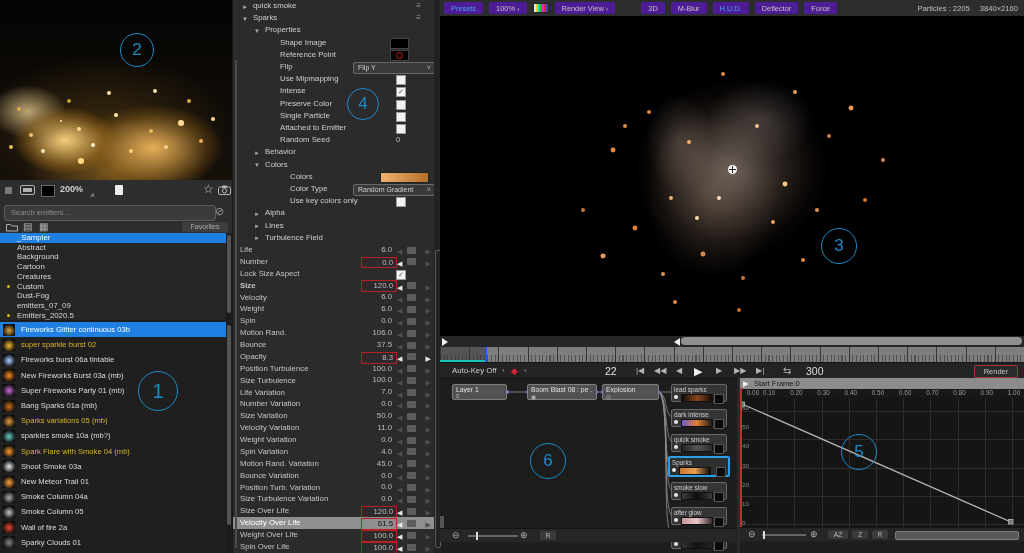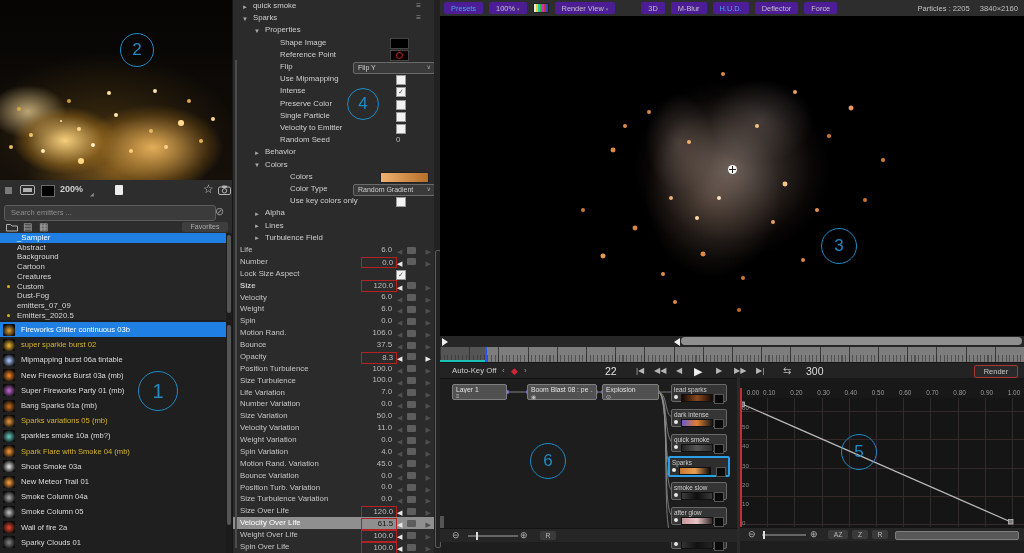--- a/index.html
+++ b/index.html
@@ -212,21 +212,21 @@
       <div class="em-row sel-blue" style="top: 0px;">
         <div class="thumb" style="background: radial-gradient(circle at 50% 55%, rgb(199, 147, 53) 10%, rgba(0, 0, 0, 0) 75%), rgb(10, 10, 10);"></div>
         <span class="">Fireworks Glitter continuous 03b</span>
       </div>
       <div class="em-row" style="top: 15.2px;">
         <div class="thumb" style="background: radial-gradient(circle at 50% 55%, rgb(217, 166, 47) 10%, rgba(0, 0, 0, 0) 75%), rgb(10, 10, 10);"></div>
         <span class="yellow">super sparkle burst 02</span>
       </div>
       <div class="em-row" style="top: 30.4px;">
         <div class="thumb" style="background: radial-gradient(circle at 50% 55%, rgb(157, 182, 232) 10%, rgba(0, 0, 0, 0) 75%), rgb(10, 10, 10);"></div>
-        <span class="white">Mipmapping burst 06a tintable</span>
+        <span class="white">Fireworks burst 06a tintable</span>
       </div>
       <div class="em-row" style="top: 45.6px;">
         <div class="thumb" style="background: radial-gradient(circle at 50% 55%, rgb(224, 122, 37) 10%, rgba(0, 0, 0, 0) 75%), rgb(10, 10, 10);"></div>
         <span class="white">New Fireworks Burst 03a (mb)</span>
       </div>
       <div class="em-row" style="top: 60.8px;">
         <div class="thumb" style="background: radial-gradient(circle at 50% 55%, rgb(176, 96, 192) 10%, rgba(0, 0, 0, 0) 75%), rgb(10, 10, 10);"></div>
         <span class="white">Super Fireworks Party 01 (mb)</span>
       </div>
       <div class="em-row" style="top: 76px;">
@@ -314,21 +314,21 @@
         </div>
         <div class="tree-row" style="top: 97.6px;">
           <div style="position: absolute; left: 47px;">Preserve Color</div>
           <div class="chk"></div>
         </div>
         <div class="tree-row" style="top: 109.8px;">
           <div style="position: absolute; left: 47px;">Single Particle</div>
           <div class="chk"></div>
         </div>
         <div class="tree-row" style="top: 122px;">
-          <div style="position: absolute; left: 47px;">Velocity to Emitter</div>
+          <div style="position: absolute; left: 47px;">Attached to Emitter</div>
           <div class="chk"></div>
         </div>
         <div class="tree-row" style="top: 134.2px;">
           <div style="position: absolute; left: 47px;">Random Seed</div>
           <div style="position: absolute; left: 163px; color: rgb(189, 189, 189);">0</div>
         </div>
         <div class="tree-row" style="top: 146.4px;">
           <div class="arrow" style="left: 21px;">►</div>
           <div style="position: absolute; left: 32px;">Behavior</div>
         </div>
@@ -715,20 +715,24 @@
       <div class="slider-line" style="left:28px;width:50px;"></div>
       <div class="slider-thumb" style="left:36px;"></div>
       <div class="abs" style="left:80px;top:1px;">⊕</div>
       <div class="mini-btn" style="left:100px;width:16px;">R</div>
     </div>
   </div>
 
   <div class="abs divider" style="left:737px;top:378px;width:3px;height:175px;"></div>
 
   <div class="abs graph">
+    <div class="abs g-header">
+      <span style="margin-left:3px;color:#f0f0f0;">▶</span>
+      <span style="margin-left:3px;">Start Frame:0</span>
+    </div>
     <div class="abs g-ticks" id="g-ticks">
         <div class="g-tick" style="left: 2px;">0.00</div>
         <div class="g-tick" style="left: 18.2px;">0.10</div>
         <div class="g-tick" style="left: 45.4px;">0.20</div>
         <div class="g-tick" style="left: 72.6px;">0.30</div>
         <div class="g-tick" style="left: 99.8px;">0.40</div>
         <div class="g-tick" style="left: 127px;">0.50</div>
         <div class="g-tick" style="left: 154.2px;">0.60</div>
         <div class="g-tick" style="left: 181.4px;">0.70</div>
         <div class="g-tick" style="left: 208.6px;">0.80</div>

